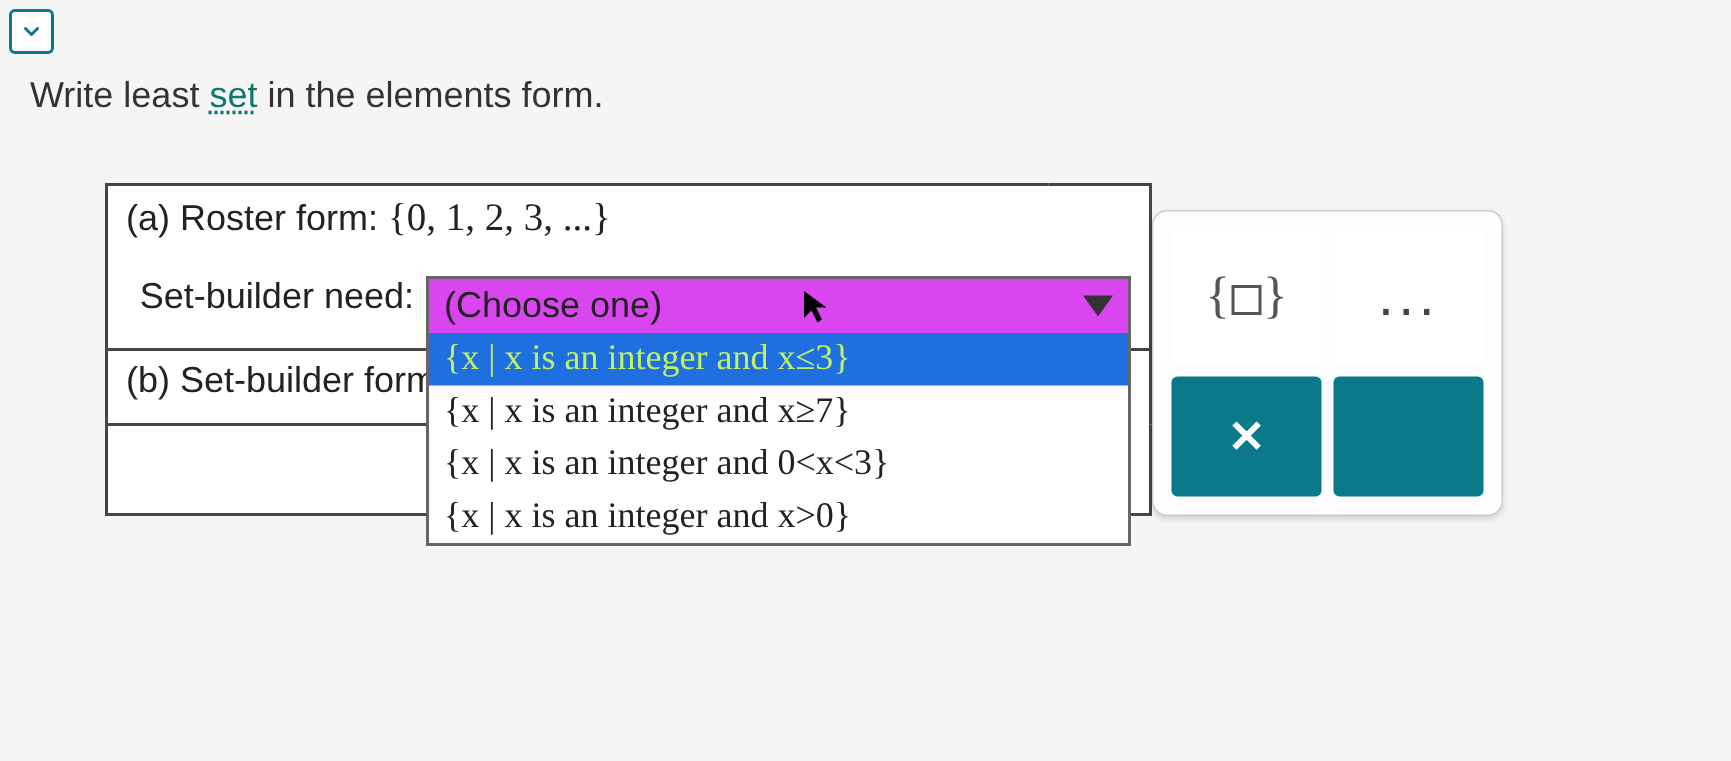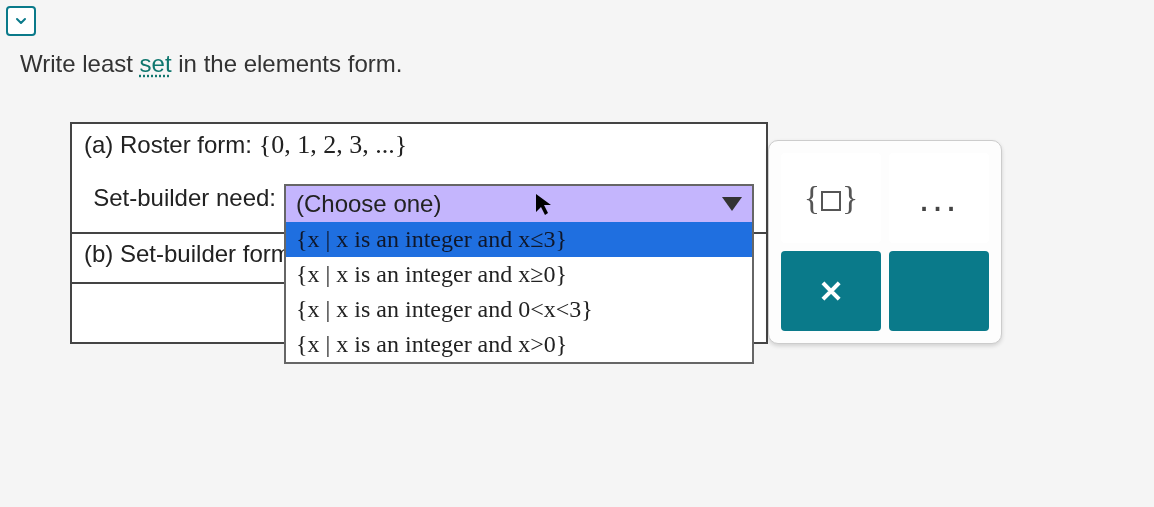--- a/index.html
+++ b/index.html
@@ -61,21 +61,21 @@
       position: relative;
       min-width: 470px;
     }
     .dropdown-btn {
       border: 2px solid #666;
       padding: 4px 10px;
       font-size: 24px;
       display: flex;
       justify-content: space-between;
       align-items: center;
-      background: #c4b5fd;
+      background: #d946ef;
     }
     .drop-arrow {
       width: 0; height: 0;
       border-left: 10px solid transparent;
       border-right: 10px solid transparent;
       border-top: 14px solid #333;
     }
     .dropdown-list {
       position: absolute;
       left: 0; right: 0;
@@ -87,21 +87,21 @@
       z-index: 10;
     }
     .dropdown-list .opt {
       padding: 4px 10px;
       font-size: 24px;
       font-family: Georgia, serif;
       white-space: nowrap;
     }
     .opt.selected {
       background: #1f6fe0;
-      color: #0f172a;
+      color: #bef264;
     }
     .roster-input {
       display: inline-block;
       width: 28px;
       height: 42px;
       border: 2px solid #1f6fe0;
       vertical-align: middle;
     }
     .sidebar {
       display: grid;
@@ -167,21 +167,21 @@
                 <span>(Choose one)</span>
                 <span class="drop-arrow"></span>
                 <div class="cursor">
                   <svg viewBox="0 0 20 24">
                         <path d="M2 2 L2 20 L7 15 L11 23 L14 21 L10 13 L17 13 Z"></path>
                       </svg>
                 </div>
               </div>
               <div class="dropdown-list">
                 <div class="opt selected">{x | x is an integer and x≤3}</div>
-                <div class="opt">{x | x is an integer and x≥0}</div>
+                <div class="opt">{x | x is an integer and x≥7}</div>
                 <div class="opt">{x | x is an integer and 0&lt;x&lt;3}</div>
                 <div class="opt">{x | x is an integer and x&gt;0}</div>
               </div>
             </div>
           </div>
         </td>
       </tr>
       <tr class="row-b-setbuilder">
         <td style="border-bottom:none;">(b)  Set-builder form:</td>
         <td rowspan="2" style="border-left:none;"></td>

